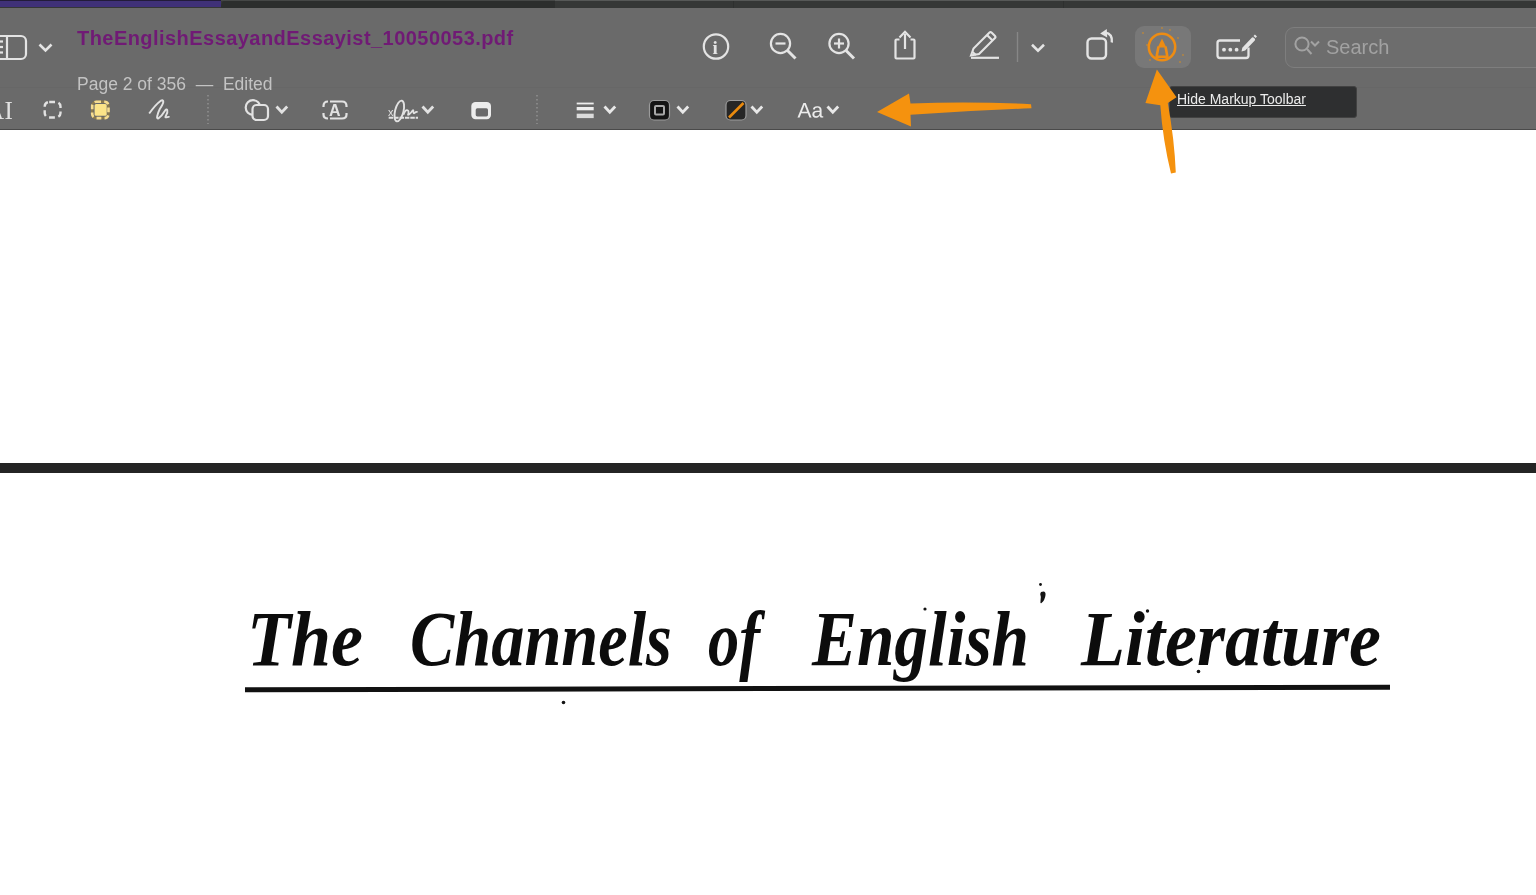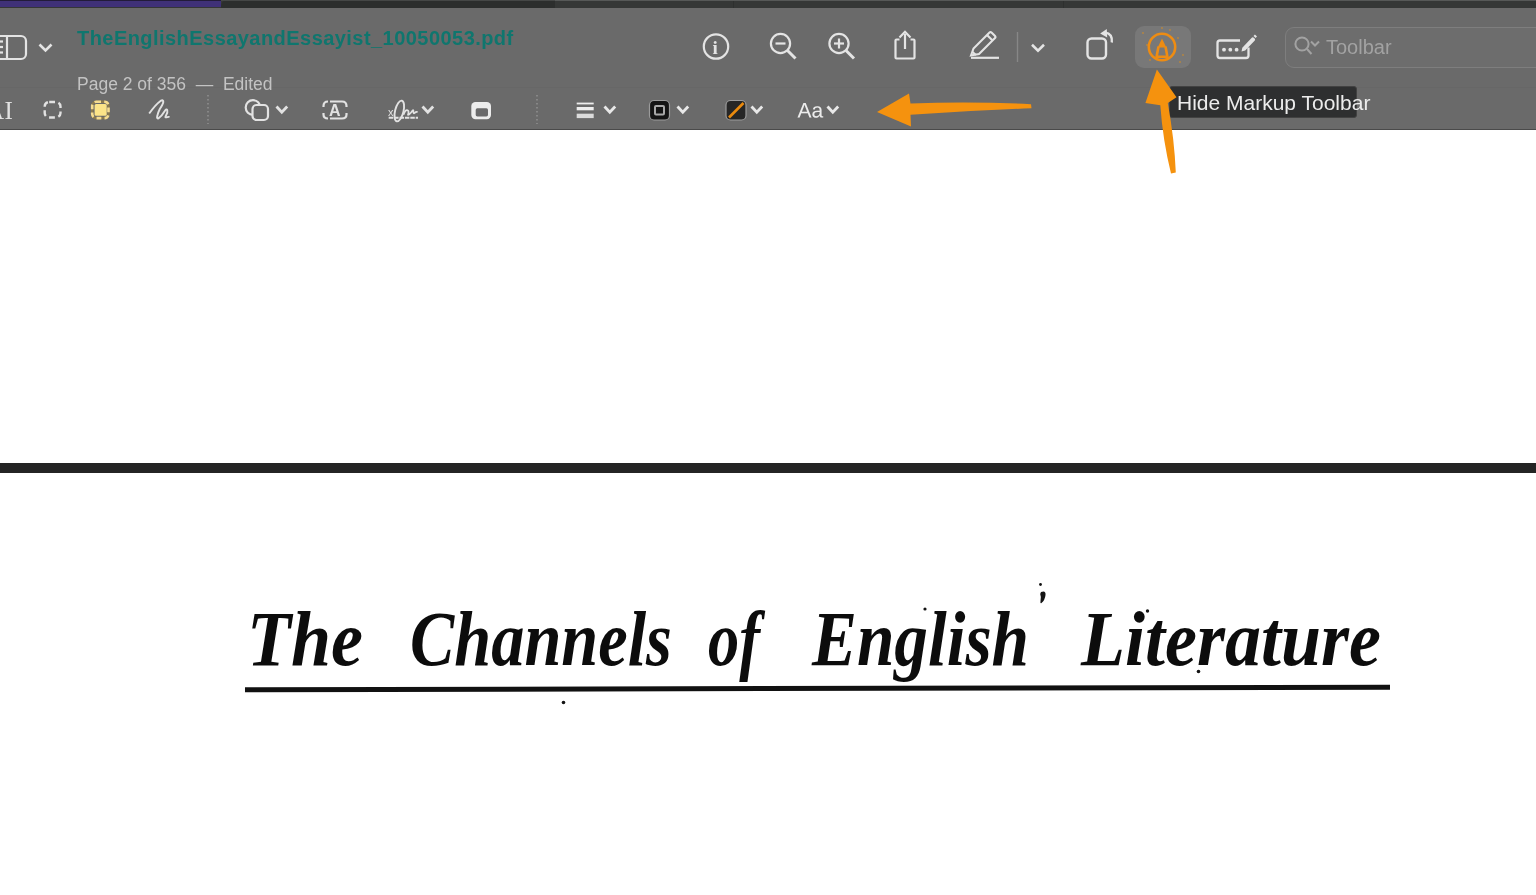--- a/index.html
+++ b/index.html
@@ -7,30 +7,30 @@
     font-family:"Liberation Sans", sans-serif;}
   .abs{position:absolute;}
   
   #topstrip{left:0;top:0;width:1536px;height:8px;background:#353736;}
   #purple{left:0;top:1px;width:221px;height:6px;background:#3f3178;}
   #purpletop{left:0;top:0;width:221px;height:1px;background:#221c3a;}
   #tabdark{left:221px;top:0;width:334px;height:8px;background:#2c2e2d;border-top-left-radius:6px;}
   
   #toolbar{left:0;top:8px;width:1536px;height:121px;background:#6a6a6a;border-bottom:1px solid #4a4a4a;}
   #rowsep{left:0;top:87px;width:1536px;height:1px;background:#676767;}
-  .ttl{left:77px;top:26.5px;font-size:20px;font-weight:bold;color:#0f766e;letter-spacing:.45px;}
+  .ttl{left:77px;top:26.5px;font-size:20px;font-weight:bold;color:#701a75;letter-spacing:.45px;}
   .sub{left:77px;top:49.5px;font-size:17.5px;color:#c3c3c3;margin-top:24px;}
   
   #mkbtn{left:1135px;top:26px;width:56px;height:42px;background:#787878;border-radius:9px;}
   
   #search{left:1285px;top:27px;width:260px;height:39px;border:1.5px solid #7e7e7e;border-radius:9px;background:#6d6d6d;}
   #searchtxt{left:1326px;top:36px;font-size:20px;color:#a2a2a2;}
   
   #tooltip{left:1169px;top:86px;z-index:5;width:186px;height:30px;background:#2e2f30;border:1px solid #424242;border-radius:3px;}
-  #tooltiptxt{left:1177px;top:91px;z-index:6;font-size:21px;color:#ececec;white-space:nowrap;}
+  #tooltiptxt{left:1177px;top:91px;z-index:6;font-size:14px;color:#ececec;white-space:nowrap;text-decoration:underline;}
   
   #band{left:0;top:463px;width:1536px;height:10px;background:#242424;}
   
   .bigword{position:absolute;font-family:"Liberation Serif", serif;font-style:italic;font-weight:bold;
     color:#0c0c0c;font-size:78px;top:594px;white-space:nowrap;transform-origin:0 0;}
   #underline{left:245px;top:686px;width:1145px;height:5px;background:#111;}
 </style>
 </head>
 <body>
 <div class="abs" id="topstrip"></div>
@@ -40,21 +40,21 @@
 <div class="abs" style="left:555px;top:0;width:981px;height:1px;background:#565857;"></div>
 <div class="abs" style="left:221px;top:0;width:334px;height:1px;background:#454746;"></div>
 <div class="abs" style="left:733px;top:1px;width:1px;height:7px;background:#2e302f;"></div>
 <div class="abs" style="left:1063px;top:1px;width:1px;height:7px;background:#2e302f;"></div>
 <div class="abs" id="toolbar"></div>
 <div class="abs" id="rowsep"></div>
 <div class="abs ttl">TheEnglishEssayandEssayist_10050053.pdf</div>
 <div class="abs sub">Page 2 of 356&nbsp; —&nbsp; Edited</div>
 <div class="abs" id="mkbtn"></div>
 <div class="abs" id="search"></div>
-<div class="abs" id="searchtxt">Toolbar</div>
+<div class="abs" id="searchtxt">Search</div>
 <div class="abs" id="band"></div>
 <div class="bigword" id="w1" style="left:247px;transform:scaleX(0.923);">The</div>
 <div class="bigword" id="w2" style="left:410px;transform:scaleX(0.851);">Channels</div>
 <div class="bigword" id="w3" style="left:708px;transform:scaleX(0.80);">of</div>
 <div class="bigword" id="w4" style="left:812px;transform:scaleX(0.863);">English</div>
 <div class="bigword" id="w5" style="left:1081px;transform:scaleX(0.923);">Literature</div>
 <div class="abs" id="underline" style="transform:rotate(-0.12deg);"></div>
 <svg class="abs" style="left:0;top:560px;" width="1536" height="160" viewBox="0 560 1536 160">
   <g fill="#131313">
     <path d="M1041 592 Q1046 590 1045.5 595 Q1045 600 1041.5 603 Q1040 604 1040.5 601 Q1041.5 597 1040.2 594 Z"></path>

